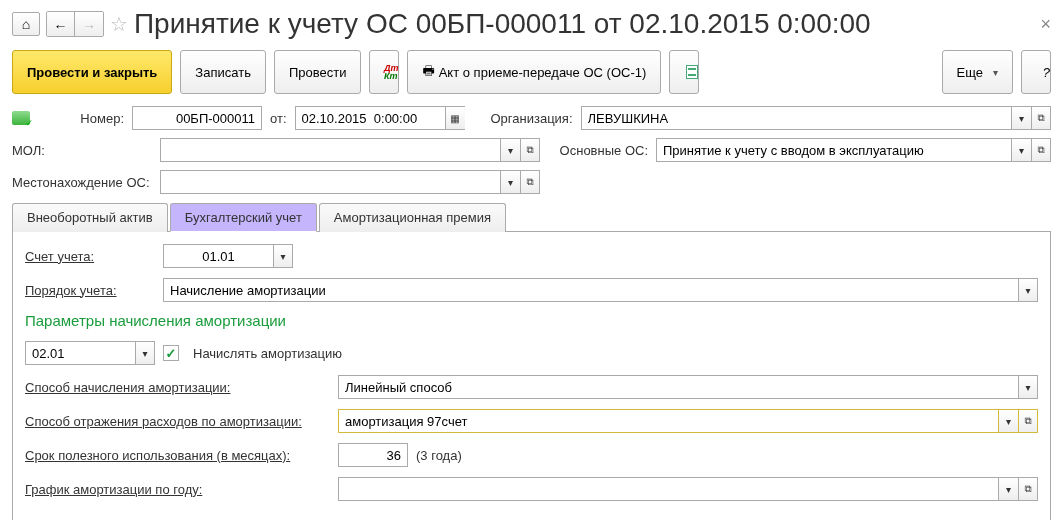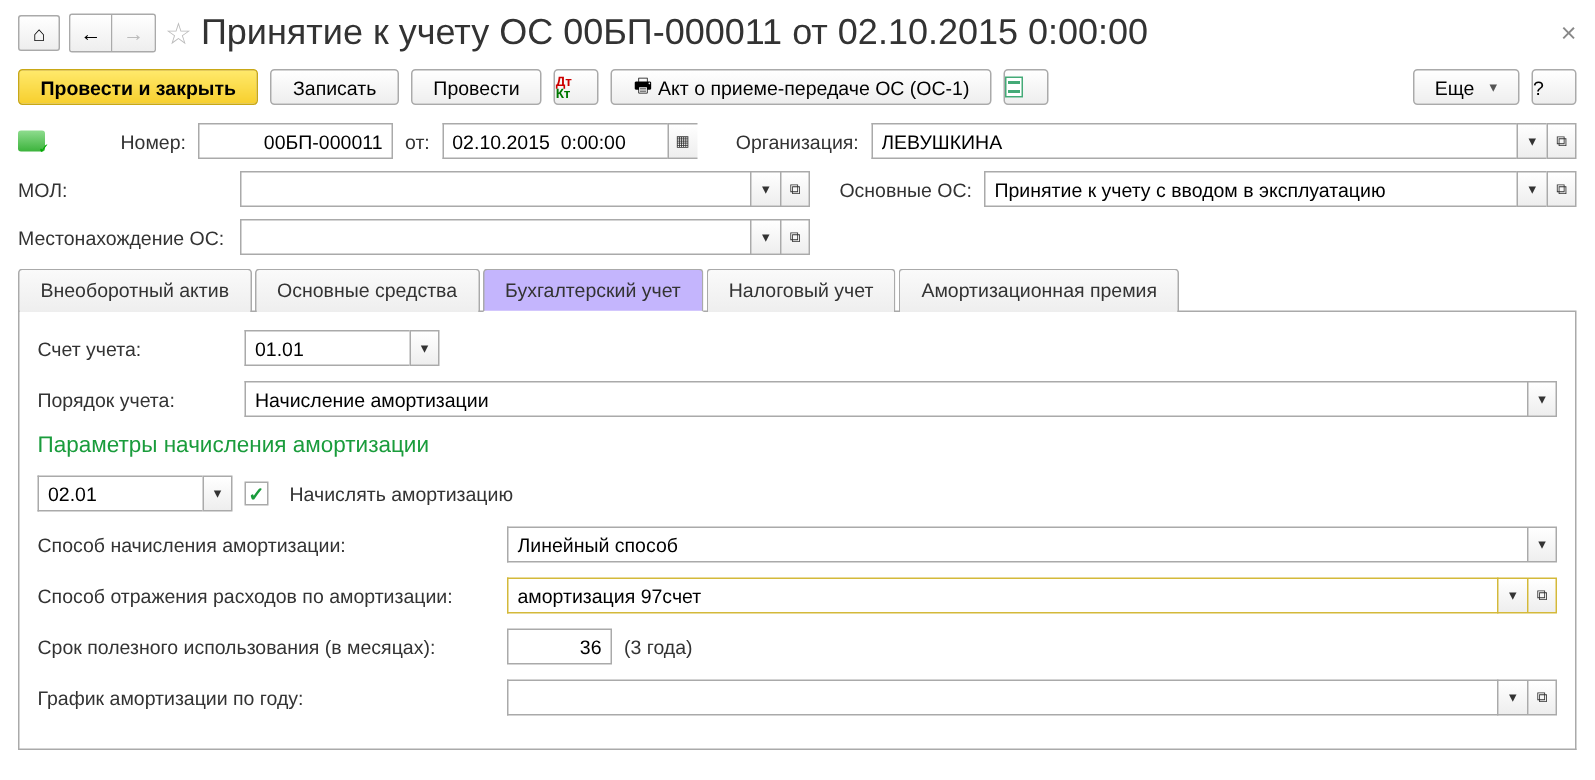--- a/index.html
+++ b/index.html
@@ -3,43 +3,43 @@
 <meta charset="utf-8">
 <style>
 * { box-sizing: border-box; margin: 0; padding: 0; }
 body { font-family: Arial, sans-serif; font-size: 13px; color: #333; background: #fff; padding: 8px 12px; }
 .titlebar { display: flex; align-items: center; gap: 6px; margin-bottom: 10px; }
 .nav-btn { width: 28px; height: 24px; border: 1px solid #aaa; background: linear-gradient(#fff,#eee); border-radius: 2px; display: inline-flex; align-items: center; justify-content: center; cursor: pointer; font-size: 14px; }
 .nav-group { display: flex; border: 1px solid #aaa; border-radius: 2px; overflow: hidden; }
 .nav-group .nav-btn { border: none; border-right: 1px solid #aaa; border-radius: 0; }
 .nav-group .nav-btn:last-child { border-right: none; }
 .star { font-size: 20px; color: #bbb; cursor: pointer; }
-.title { font-size: 24px; color: #333; }
+.title { font-size: 28px; color: #333; }
 .close-x { margin-left: auto; font-size: 18px; color: #888; cursor: pointer; }
 .toolbar { display: flex; align-items: center; gap: 8px; margin-bottom: 12px; }
 .toolbar .spacer { flex: 1; }
-.btn { height: 24px; padding: 0 14px; border: 1px solid #aaa; background: linear-gradient(#fff,#eee); border-radius: 3px; cursor: pointer; font-size: 13px; display: inline-flex; align-items: center; gap: 4px; }
+.btn { height: 44px; padding: 0 14px; border: 1px solid #aaa; background: linear-gradient(#fff,#eee); border-radius: 3px; cursor: pointer; font-size: 13px; display: inline-flex; align-items: center; gap: 4px; }
 .btn-primary { background: linear-gradient(#ffe96b,#f7cf2e); border-color: #c9a816; font-weight: bold; }
-.btn-icon { width: 30px; padding: 0; justify-content: flex-start; }
+.btn-icon { width: 30px; padding: 0; justify-content: flex-end; font-style: italic; }
 .btn-more::after { content: "▾"; margin-left: 6px; font-size: 10px; color: #555; }
 .row { display: flex; align-items: center; gap: 8px; margin-bottom: 8px; }
 .lbl { text-align: left; white-space: nowrap; }
 .input { height: 24px; border: 1px solid #aaa; padding: 0 6px; background: #fff; font-size: 13px; }
 .input-date { width: 150px; text-align: left; }
 .composite { display: flex; }
 .composite .input { border-right: none; }
 .composite .dd, .composite .ext { width: 20px; height: 24px; border: 1px solid #aaa; background: linear-gradient(#fff,#eee); display: inline-flex; align-items: center; justify-content: center; cursor: pointer; font-size: 10px; }
 .composite .dd { border-right: none; }
 .flex1 { flex: 1; }
 .tabs { display: flex; border-bottom: 1px solid #aaa; margin-top: 6px; }
 .tab { padding: 6px 14px; border: 1px solid #aaa; border-bottom: none; background: linear-gradient(#fafafa,#eee); margin-right: 2px; cursor: pointer; border-radius: 3px 3px 0 0; position: relative; top: 1px; }
 .tab.active { background: #c4b5fd; border-bottom: 1px solid #fff; }
 .panel { border: 1px solid #aaa; border-top: none; padding: 12px; }
 .panel .row { margin-bottom: 10px; }
-.panel .lbl { min-width: 130px; }
+.panel .lbl { min-width: 130px; text-decoration: underline; }
 .section-title { color: #1a9c3c; font-size: 15px; margin: 6px 0 12px; }
 .chk { width: 16px; height: 16px; border: 1px solid #aaa; display: inline-flex; align-items: center; justify-content: center; color: #1a9c3c; font-weight: bold; cursor: pointer; }
 .input-num { width: 70px; text-align: right; }
 .hl .input, .hl .dd, .hl .ext { border-color: #d4b93a; }
 .status-icon { width: 18px; height: 14px; background: linear-gradient(#8edc8e,#3cb33c); border-radius: 2px; display: inline-block; position: relative; }
 .status-icon::after { content: "✓"; position: absolute; right: -3px; bottom: -3px; font-size: 9px; color: #0a0; }
 .dtkt { font-size: 9px; line-height: 8px; text-align: left; }
 .dtkt .d { color: #c00; font-weight: bold; }
 .dtkt .k { color: #070; font-weight: bold; }
 .printer { font-size: 13px; }
@@ -115,31 +115,29 @@
   <span class="lbl" style="width:140px">Местонахождение ОС:</span>
   <div class="composite" style="width:380px">
     <input class="input flex1" value="" style="">
     <span class="dd">▾</span>
     <span class="ext">⧉</span>
   </div>
 </div>
 
 <div class="tabs">
   <div class="tab">Внеоборотный актив</div>
-  <div class="tab">Основные средства</div>
   <div class="tab active">Бухгалтерский учет</div>
-  <div class="tab">Налоговый учет</div>
   <div class="tab">Амортизационная премия</div>
 </div>
 
 <div class="panel">
   <div class="row">
     <span class="lbl">Счет учета:</span>
     <div class="composite">
-      <input class="input" style="width: 110px;" value="01.01">
+      <input class="input" style="width: 110px; text-align: center;" value="01.01">
       <span class="dd" style="border-right:1px solid #aaa">▾</span>
     </div>
   </div>
   <div class="row">
     <span class="lbl">Порядок учета:</span>
     <div class="composite flex1">
       <input class="input flex1" value="Начисление амортизации" style="">
       <span class="dd" style="border-right:1px solid #aaa">▾</span>
     </div>
   </div>

